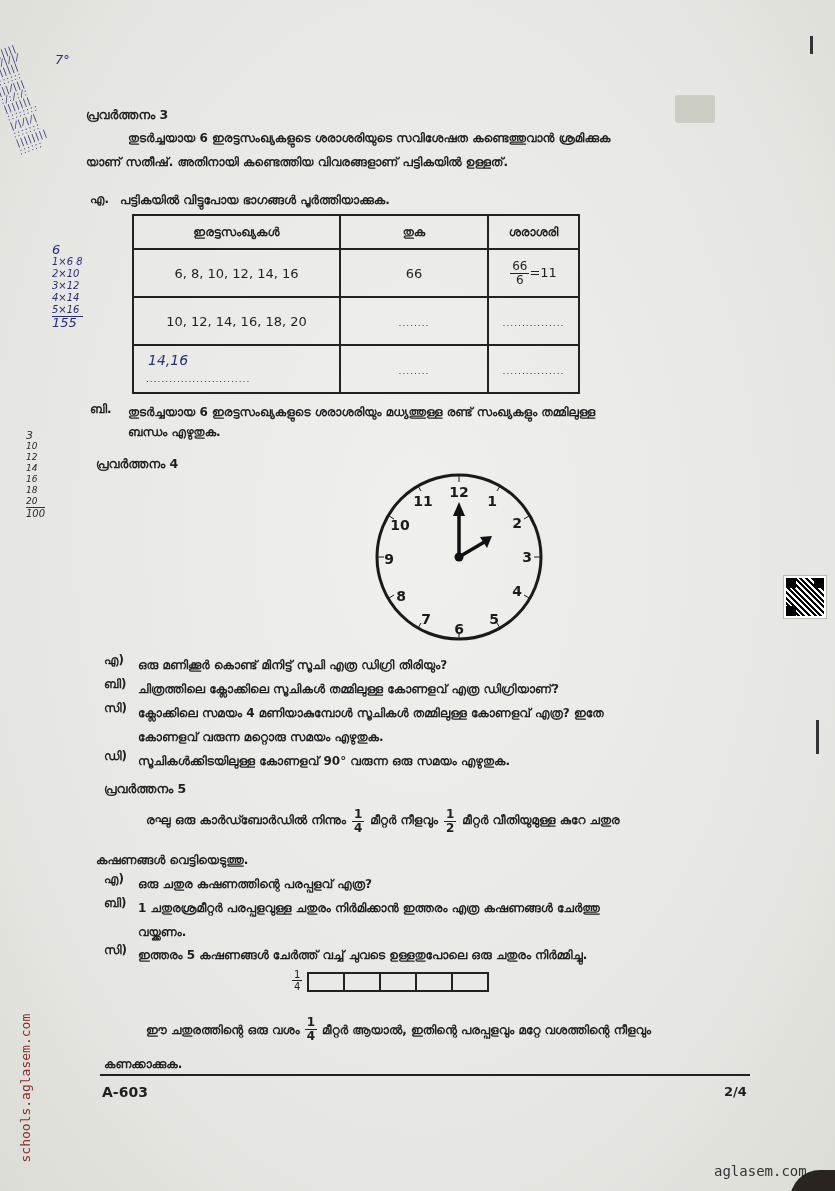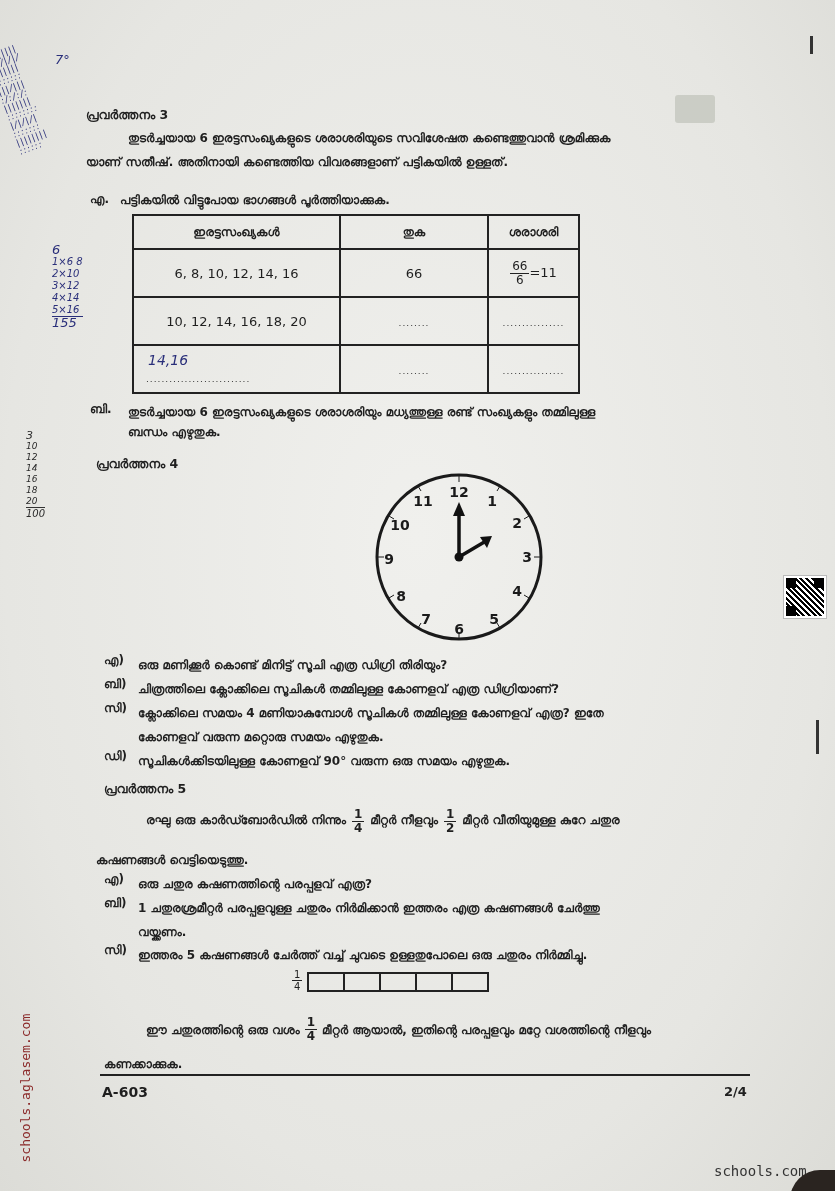--- a/index.html
+++ b/index.html
@@ -254,15 +254,15 @@
   <div class="abs para" style="left:104px;top:1052px;">കണക്കാക്കുക.</div>
 
   <div class="rule" style="top:1074px;"></div>
   <div class="abs" style="left:102px;top:1084px;font-size:14px;font-weight:bold;">A-603</div>
   <div class="abs" style="left:724px;top:1084px;font-size:13px;font-weight:bold;">2/4</div>
 
   <div class="qr"></div>
   <div class="abs" style="left:816px;top:720px;width:3px;height:34px;background:#333;"></div>
 
   <div class="abs watermark" style="left:-60px;top:1070px;transform:rotate(-90deg);transform-origin:center;font-size:13px;color:#8b2a2a;width:170px;">schools.aglasem.com</div>
-  <div class="abs watermark" style="left:714px;top:1163px;font-size:14px;color:#333;">schools.com</div>
+  <div class="abs watermark" style="left:714px;top:1163px;font-size:14px;color:#333;">aglasem.com</div>
   <div class="abs" style="left:790px;top:1170px;width:60px;height:30px;background:#2a2420;border-radius:40px 0 0 0;"></div>
 </div>
 
 </body></html>

